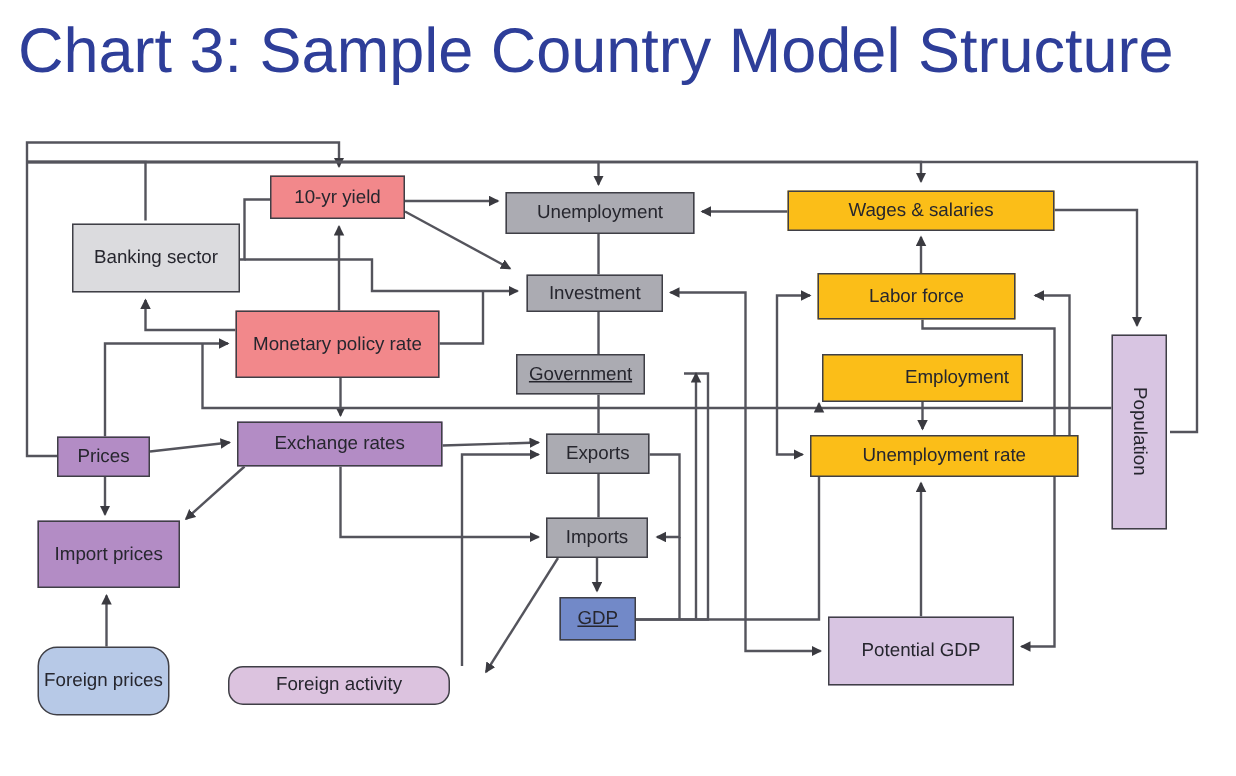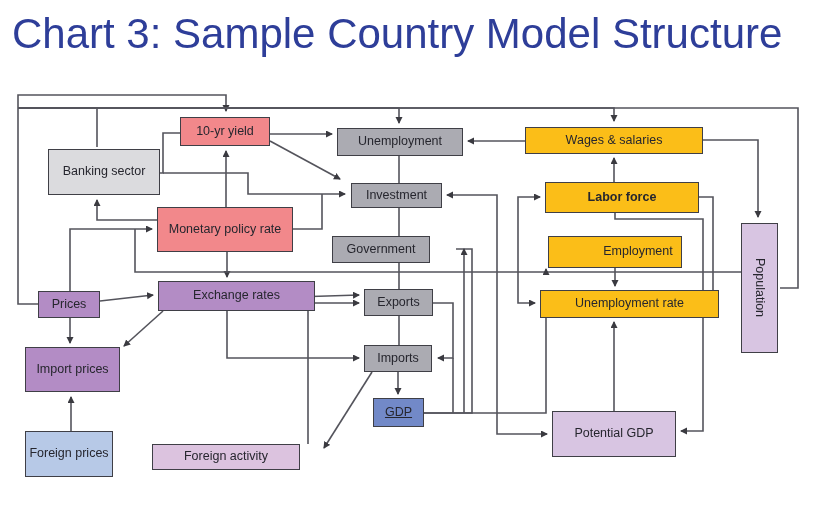--- a/index.html
+++ b/index.html
@@ -7,22 +7,22 @@
   #title{position:absolute;left:12px;top:10px;font-size:42px;font-weight:500;color:#2e3e99;letter-spacing:0px;white-space:nowrap;}
   #wires{position:absolute;left:0;top:0;width:824px;height:517px;}
   .node{position:absolute;box-sizing:border-box;border:1.5px solid #3f3f46;display:flex;align-items:center;justify-content:center;text-align:center;font-size:12.5px;line-height:1.25;color:#26262e;padding:1px 2px;}
   .vertical-label{writing-mode:vertical-rl;}
   .c-pink{background:#F2888B;}
   .c-gray{background:#ABABB2;}
   .c-lightgray{background:#DBDBDE;}
   .c-orange{background:#FBBE18;}
   .c-purple{background:#B38CC5;}
   .c-lavender{background:#D8C5E2;}
-  .c-pinklavender{background:#DCC3DF;}
-  .c-lightblue{background:#B7C9E7;}
+  .c-pinklavender{background:#DCC3DF;border-radius:10px;}
+  .c-lightblue{background:#B7C9E7;border-radius:13px;}
   .c-midblue{background:#7289C8;}
   .wire{fill:none;stroke:#54545c;stroke-width:1.6;}
 </style>
 </head>
 <body>
 
 <div id="stage">
   <div id="title">Chart 3: Sample Country Model Structure</div>
   <svg id="wires" width="824" height="517" viewBox="0 0 824 517">
     <defs>
@@ -76,28 +76,28 @@
         <path d="M689,303 H713 V197 H690" class="wire" marker-end="url(#arr)"></path>
         <path d="M614,411 V322" class="wire" marker-end="url(#arr)"></path>
       </g>
   </svg>
   <div id="nodes">
       <div class="node c-pink" style="left: 180px; top: 117px; width: 90px; height: 29px;">10-yr yield</div>
       <div class="node c-lightgray" style="left: 48px; top: 149px; width: 112px; height: 46px;">Banking sector</div>
       <div class="node c-pink" style="left: 157px; top: 207px; width: 136px; height: 45px;">Monetary policy rate</div>
       <div class="node c-gray" style="left: 337px; top: 128px; width: 126px; height: 28px;">Unemployment</div>
       <div class="node c-gray" style="left: 351px; top: 183px; width: 91px; height: 25px;">Investment</div>
-      <div class="node c-gray" style="left: 332px; top: 236px; width: 98px; height: 27px;">Government</div>
+      <div class="node c-gray" style="left: 344px; top: 236px; width: 86px; height: 27px; text-decoration: underline;">Government</div>
       <div class="node c-orange" style="left: 525px; top: 127px; width: 178px; height: 27px;">Wages &amp; salaries</div>
-      <div class="node c-orange" style="left: 545px; top: 182px; width: 154px; height: 31px; font-weight: bold;">Labor force</div>
+      <div class="node c-orange" style="left: 545px; top: 182px; width: 132px; height: 31px;">Labor force</div>
       <div class="node c-orange" style="left: 548px; top: 236px; width: 134px; height: 32px; padding-left: 48px;">Employment</div>
       <div class="node c-orange" style="left: 540px; top: 290px; width: 179px; height: 28px;">Unemployment rate</div>
       <div class="node c-lavender vertical-label" style="left: 741px; top: 223px; width: 37px; height: 130px;">Population</div>
       <div class="node c-purple" style="left: 38px; top: 291px; width: 62px; height: 27px;">Prices</div>
-      <div class="node c-purple" style="left: 158px; top: 281px; width: 157px; height: 30px;">Exchange rates</div>
+      <div class="node c-purple" style="left: 158px; top: 281px; width: 137px; height: 30px;">Exchange rates</div>
       <div class="node c-purple" style="left: 25px; top: 347px; width: 95px; height: 45px; text-align: right;">Import prices</div>
       <div class="node c-lightblue" style="left: 25px; top: 431px; width: 88px; height: 46px;">Foreign prices</div>
       <div class="node c-pinklavender" style="left: 152px; top: 444px; width: 148px; height: 26px;">Foreign activity</div>
       <div class="node c-gray" style="left: 364px; top: 289px; width: 69px; height: 27px;">Exports</div>
       <div class="node c-gray" style="left: 364px; top: 345px; width: 68px; height: 27px;">Imports</div>
       <div class="node c-midblue" style="left: 373px; top: 398px; width: 51px; height: 29px; text-decoration: underline;">GDP</div>
       <div class="node c-lavender" style="left: 552px; top: 411px; width: 124px; height: 46px;">Potential GDP</div>
     </div>
 </div>
 

